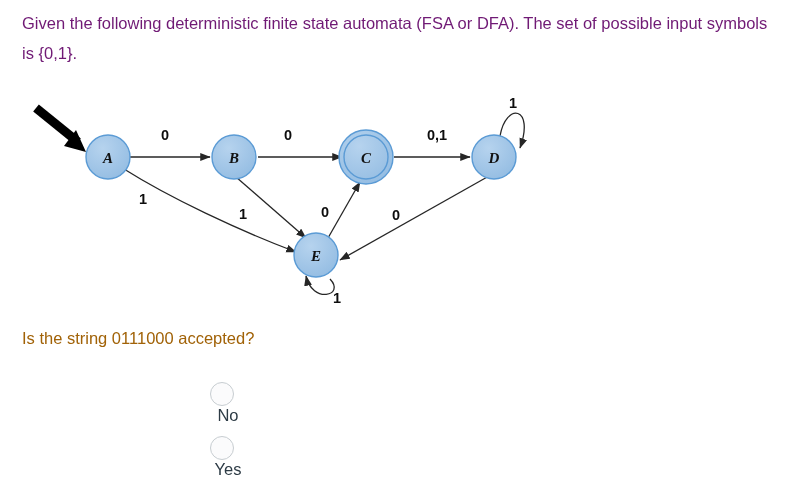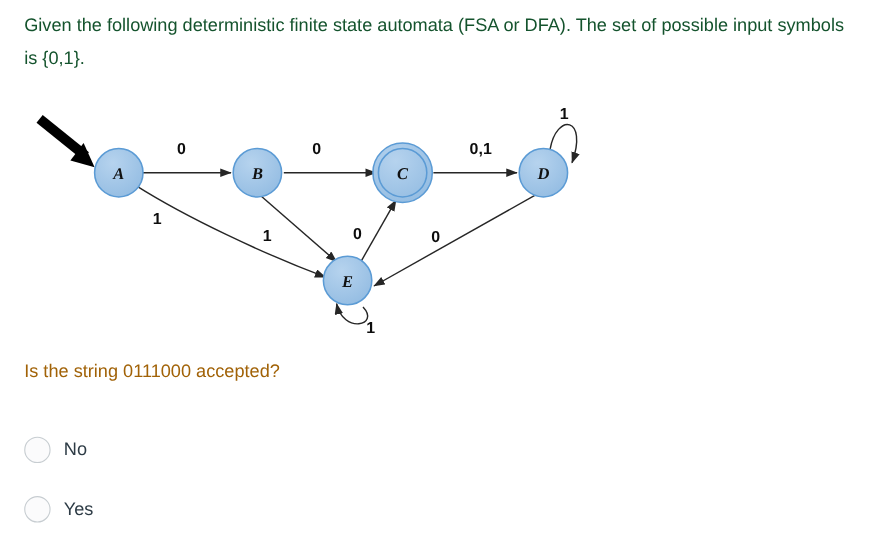--- a/index.html
+++ b/index.html
@@ -17,21 +17,21 @@
     -webkit-font-smoothing: antialiased;
   }
 
   .prompt {
     position: absolute;
     left: 22px;
     top: 8px;
     width: 756px;
     font-size: 16.5px;
     line-height: 30px;
-    color: #14532d;
+    color: #701a75;
   }
 
   .fsa-wrap {
     position: absolute;
     left: 10px;
     top: 80px;
     width: 580px;
     height: 240px;
   }
   .fsa-wrap svg { display: block; }
@@ -62,20 +62,21 @@
   .options {
     position: absolute;
     left: 22px;
     top: 382px;
     width: 400px;
   }
   .option-row {
     display: flex;
     align-items: center;
     height: 54px;
+    flex-direction: column;
   }
   .radio {
     width: 24px;
     height: 24px;
     border-radius: 50%;
     border: 1.6px solid #c7cdd1;
     background: #fbfbfc;
     box-sizing: border-box;
     flex: 0 0 auto;
   }

